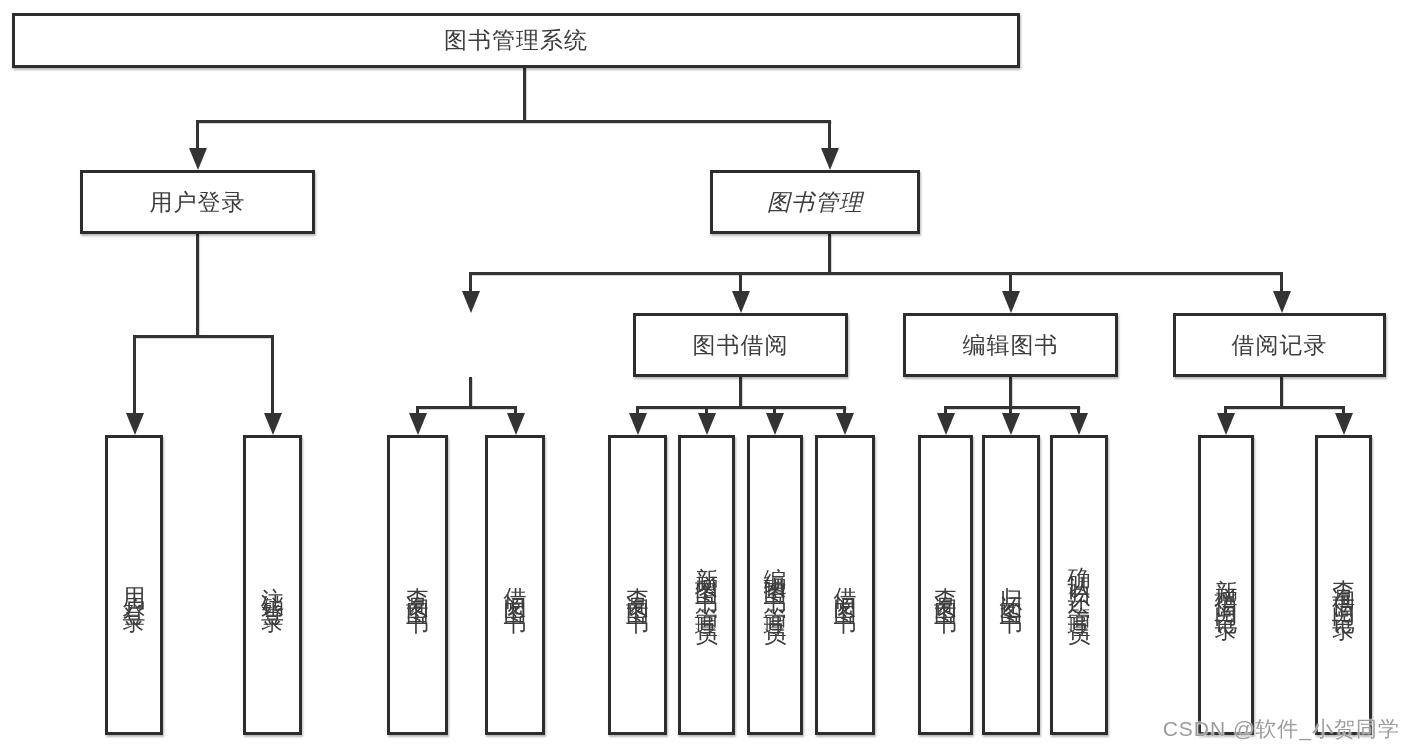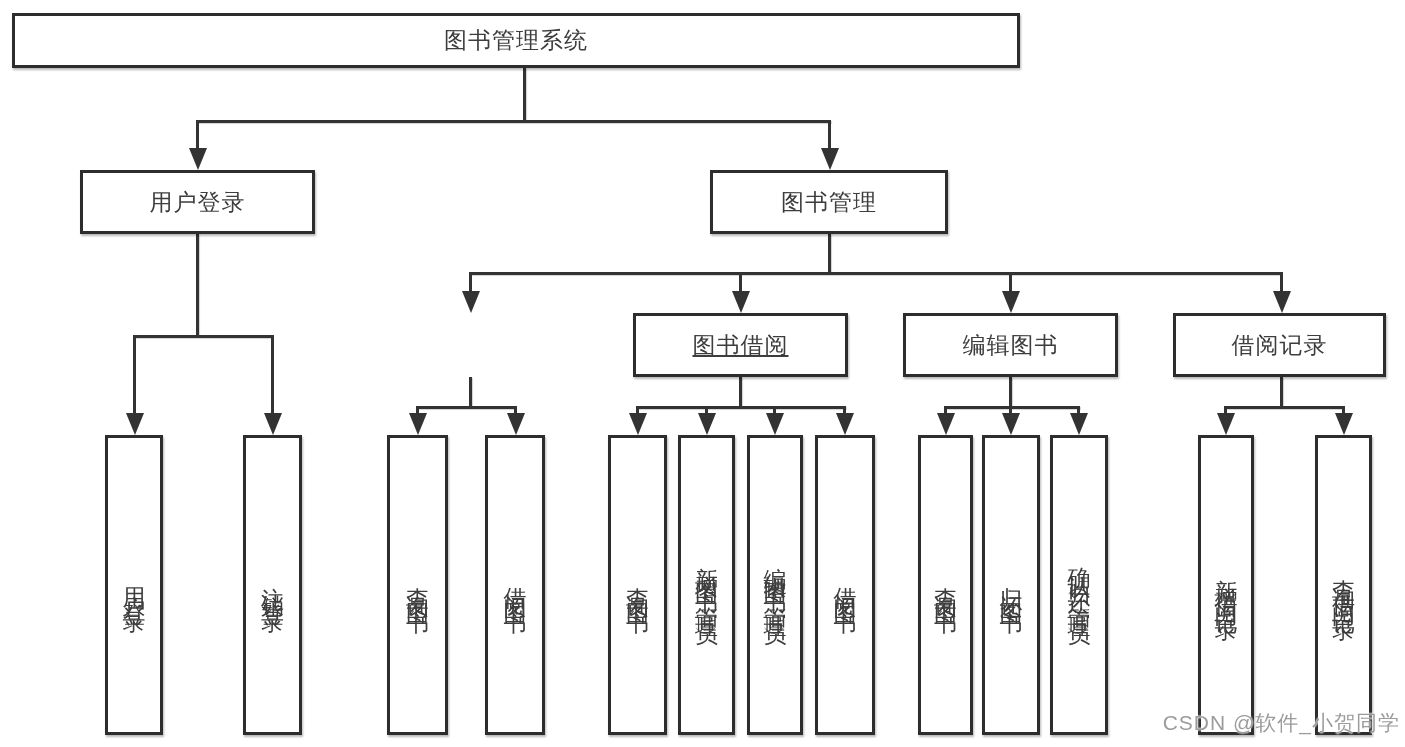--- a/index.html
+++ b/index.html
@@ -51,56 +51,56 @@
     left: 50%;
     transform: translateX(-50%);
     width: 0; height: 0;
     border-left: 9px solid transparent;
     border-right: 9px solid transparent;
     border-top: 22px solid #333333;
   }
   #watermark {
     position: absolute;
     right: 5px;
-    bottom: 10px;
+    bottom: 4px;
     font-size: 21px;
     color: #9c9c9c;
     letter-spacing: 1px;
     z-index: 3;
     text-shadow: 0 0 2px #ffffff, 0 0 2px #ffffff;
   }
 </style>
 </head>
 <body>
 
 <div id="stage">
 
   <div class="node" style="left:12px; top:13px; width:1008px; height:55px;">图书管理系统</div>
 
   <div class="line" style="left:523px; top:68px; width:3px; height:52px;"></div>
   <div class="line" style="left:196px; top:120px; width:635px; height:3px;"></div>
   <div class="arrow" style="left:196px; top:120px; height:28px;"></div>
   <div class="arrow" style="left:828px; top:120px; height:28px;"></div>
 
   <div class="node" style="left:80px; top:170px; width:235px; height:64px;">用户登录</div>
-  <div class="node" style="left:710px; top:170px; width:238px; height:64px;">图书管理</div>
+  <div class="node" style="left:710px; top:170px; width:210px; height:64px;font-style:italic;">图书管理</div>
 
   <div class="line" style="left:196px; top:234px; width:3px; height:101px;"></div>
   <div class="line" style="left:133px; top:335px; width:140px; height:3px;"></div>
   <div class="arrow" style="left:133px; top:335px; height:78px;"></div>
   <div class="arrow" style="left:271px; top:335px; height:78px;"></div>
 
   <div class="line" style="left:828px; top:234px; width:3px; height:38px;"></div>
   <div class="line" style="left:469px; top:272px; width:813px; height:3px;"></div>
   <div class="arrow" style="left:469px; top:272px; height:19px;"></div>
   <div class="arrow" style="left:739px; top:272px; height:19px;"></div>
   <div class="arrow" style="left:1009px; top:272px; height:19px;"></div>
   <div class="arrow" style="left:1280px; top:272px; height:19px;"></div>
 
-  <div class="node" style="left:633px; top:313px; width:215px; height:64px;text-decoration:underline;">图书借阅</div>
+  <div class="node" style="left:633px; top:313px; width:215px; height:64px;">图书借阅</div>
   <div class="node" style="left:903px; top:313px; width:215px; height:64px;">编辑图书</div>
   <div class="node" style="left:1173px; top:313px; width:213px; height:64px;">借阅记录</div>
 
   <div class="line" style="left:469px; top:377px; width:3px; height:29px;"></div>
   <div class="line" style="left:416px; top:406px; width:100px; height:3px;"></div>
   <div class="arrow" style="left:416px; top:406px; height:7px;"></div>
   <div class="arrow" style="left:514px; top:406px; height:7px;"></div>
 
   <div class="line" style="left:739px; top:377px; width:3px; height:29px;"></div>
   <div class="line" style="left:636px; top:406px; width:210px; height:3px;"></div>

